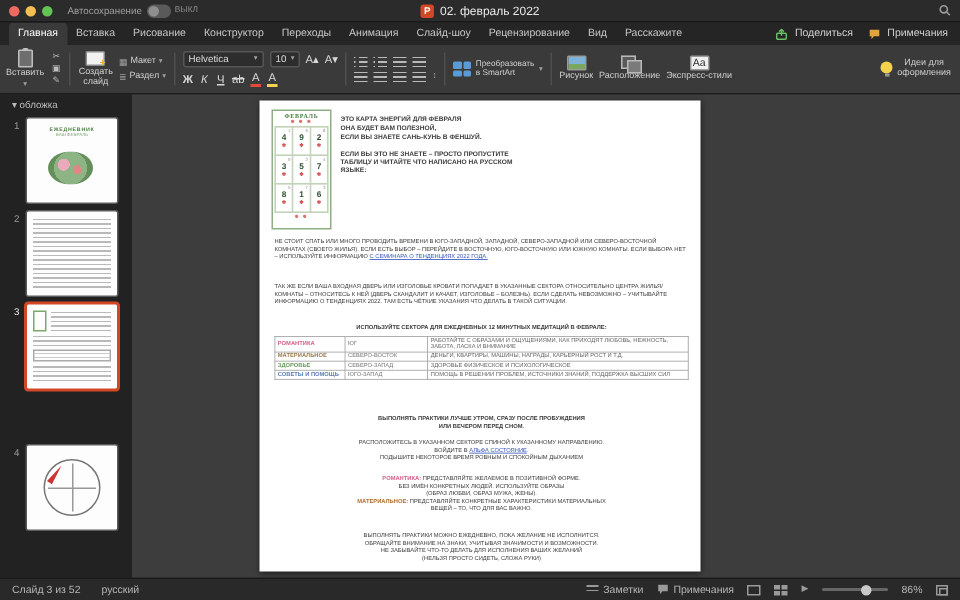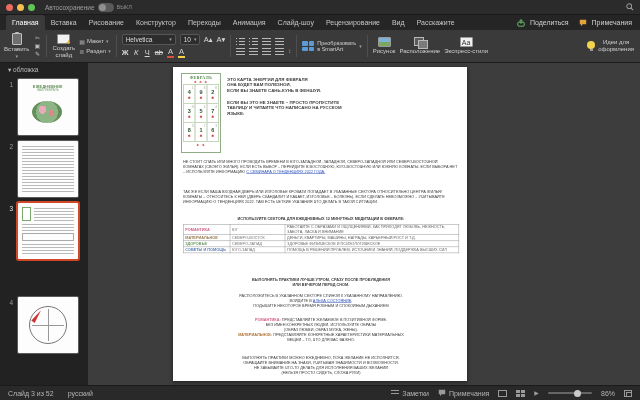--- a/index.html
+++ b/index.html
@@ -166,20 +166,24 @@
   <div class="lights">
     <span class="light l-red"></span>
     <span class="light l-yel"></span>
     <span class="light l-grn"></span>
   </div>
   <div class="autosave">
     <span>Автосохранение</span>
     <span class="toggle"></span>
     <span class="autosave-state">ВЫКЛ</span>
   </div>
+  <div class="doc-title">
+    <span class="ppt-ico">P</span>
+    <span>02. февраль 2022</span>
+  </div>
   <div class="title-right">
     <svg width="8" height="8" viewBox="0 0 10 10">
       <circle cx="4" cy="4" r="3" fill="none" stroke="#9a9a9a" stroke-width="1.3"></circle>
       <line x1="6.3" y1="6.3" x2="9" y2="9" stroke="#9a9a9a" stroke-width="1.3"></line>
     </svg>
   </div>
 </div>
 
 <div class="tabsbar">
   <div style="display:flex;">

